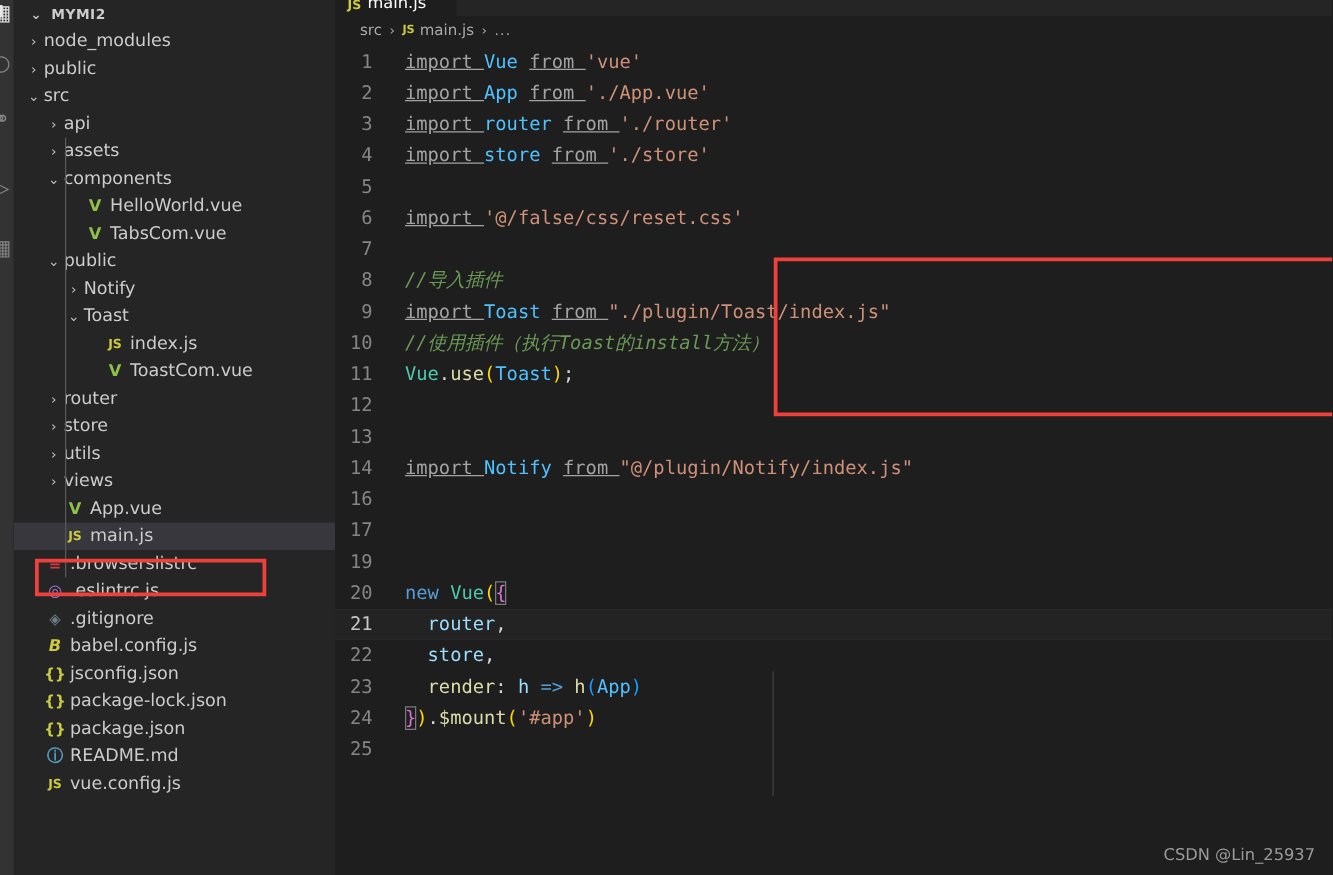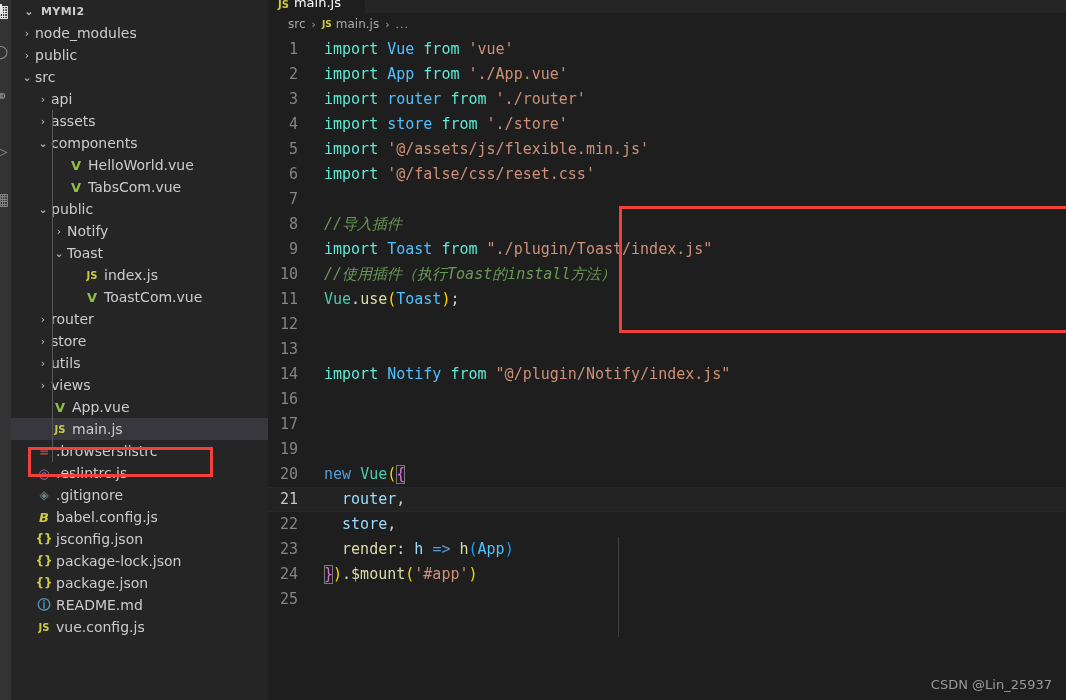--- a/index.html
+++ b/index.html
@@ -110,21 +110,21 @@
   .cline.curline { background: #232323; box-shadow: inset 0 1px 0 #282828, inset 0 -1px 0 #282828; }
   .lnum {
     width: 56px; min-width: 56px; text-align: right;
     color: #858585; padding-right: 26px; font-size: 15px;
     font-family: "DejaVu Sans Mono", "Liberation Mono", monospace;
   }
   .cline.curline .lnum { color: #c6c6c6; }
   .ctext { white-space: pre; color: #d4d4d4; }
 
   
-  .t-kw      { color: #5eead4; }   
+  .t-kw      { color: #a3a3a3; text-decoration: underline; }   
   .t-var     { color: #4fc1ff; }   
   .t-str     { color: #ce9178; }   
   .t-cmt     { color: #6a9955; font-style: italic; }   
   .t-obj     { color: #4ec9b0; }   
   .t-prop    { color: #9cdcfe; }   
   .t-fn      { color: #dcdcaa; }   
   .t-punc    { color: #d4d4d4; }
   .t-yellow  { color: #ffd700; }   
   .t-purple  { color: #da70d6; }   
   .t-blue    { color: #179fff; }   
@@ -334,21 +334,20 @@
         <div class="cline">
           <span class="lnum">3</span>
           <span class="ctext"><span class="t-kw">import </span><span class="t-var">router </span><span class="t-kw">from </span><span class="t-str">'./router'</span></span>
         </div>
         <div class="cline">
           <span class="lnum">4</span>
           <span class="ctext"><span class="t-kw">import </span><span class="t-var">store </span><span class="t-kw">from </span><span class="t-str">'./store'</span></span>
         </div>
         <div class="cline">
           <span class="lnum">5</span>
-          <span class="ctext"><span class="t-kw">import </span><span class="t-str">'@/assets/js/flexible.min.js'</span></span>
         </div>
         <div class="cline">
           <span class="lnum">6</span>
           <span class="ctext"><span class="t-kw">import </span><span class="t-str">'@/false/css/reset.css'</span></span>
         </div>
         <div class="cline">
           <span class="lnum">7</span>
           <span class="ctext"></span>
         </div>
         <div class="cline">

